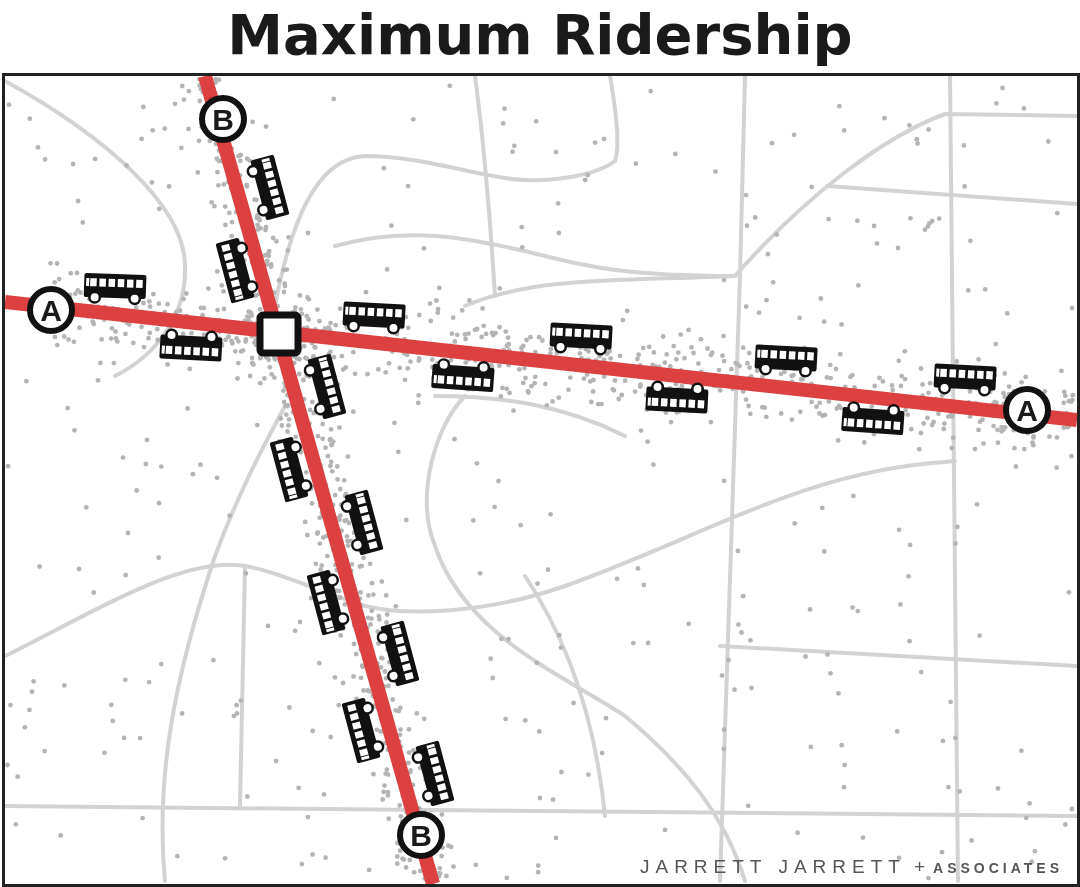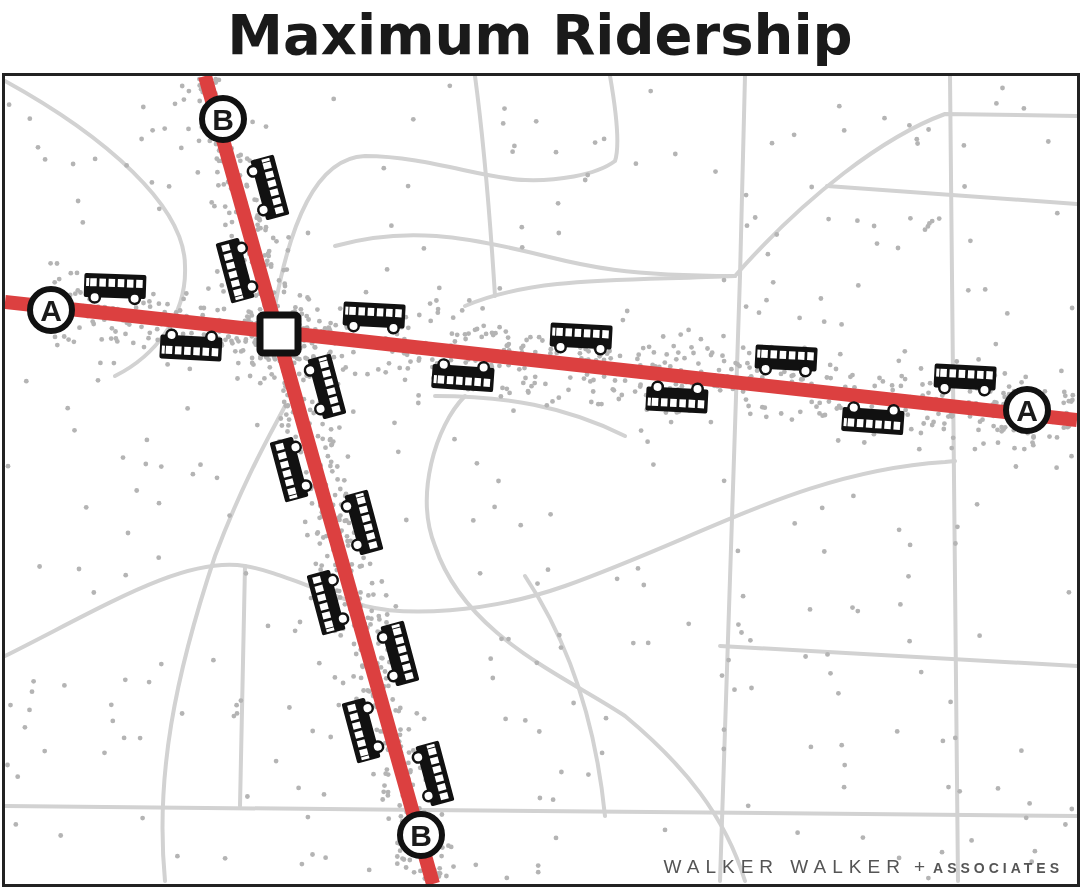--- a/index.html
+++ b/index.html
@@ -2003,15 +2003,15 @@
           <circle cx="218" cy="43" r="21" fill="#fff" stroke="#111111" stroke-width="6"></circle>
           <text x="218" y="54" text-anchor="middle" class="station-label">B</text>
         </g>
         <g>
           <circle cx="416" cy="759" r="21" fill="#fff" stroke="#111111" stroke-width="6"></circle>
           <text x="416" y="770" text-anchor="middle" class="station-label">B</text>
         </g>
       </g>
   </svg>
   <div class="credit">
-    <span class="big">WALKER WALKER</span><span class="plus">+</span><span class="small">ASSOCIATES</span>
+    <span class="big">JARRETT JARRETT</span><span class="plus">+</span><span class="small">ASSOCIATES</span>
   </div>
 </div>
 
 </body></html>

